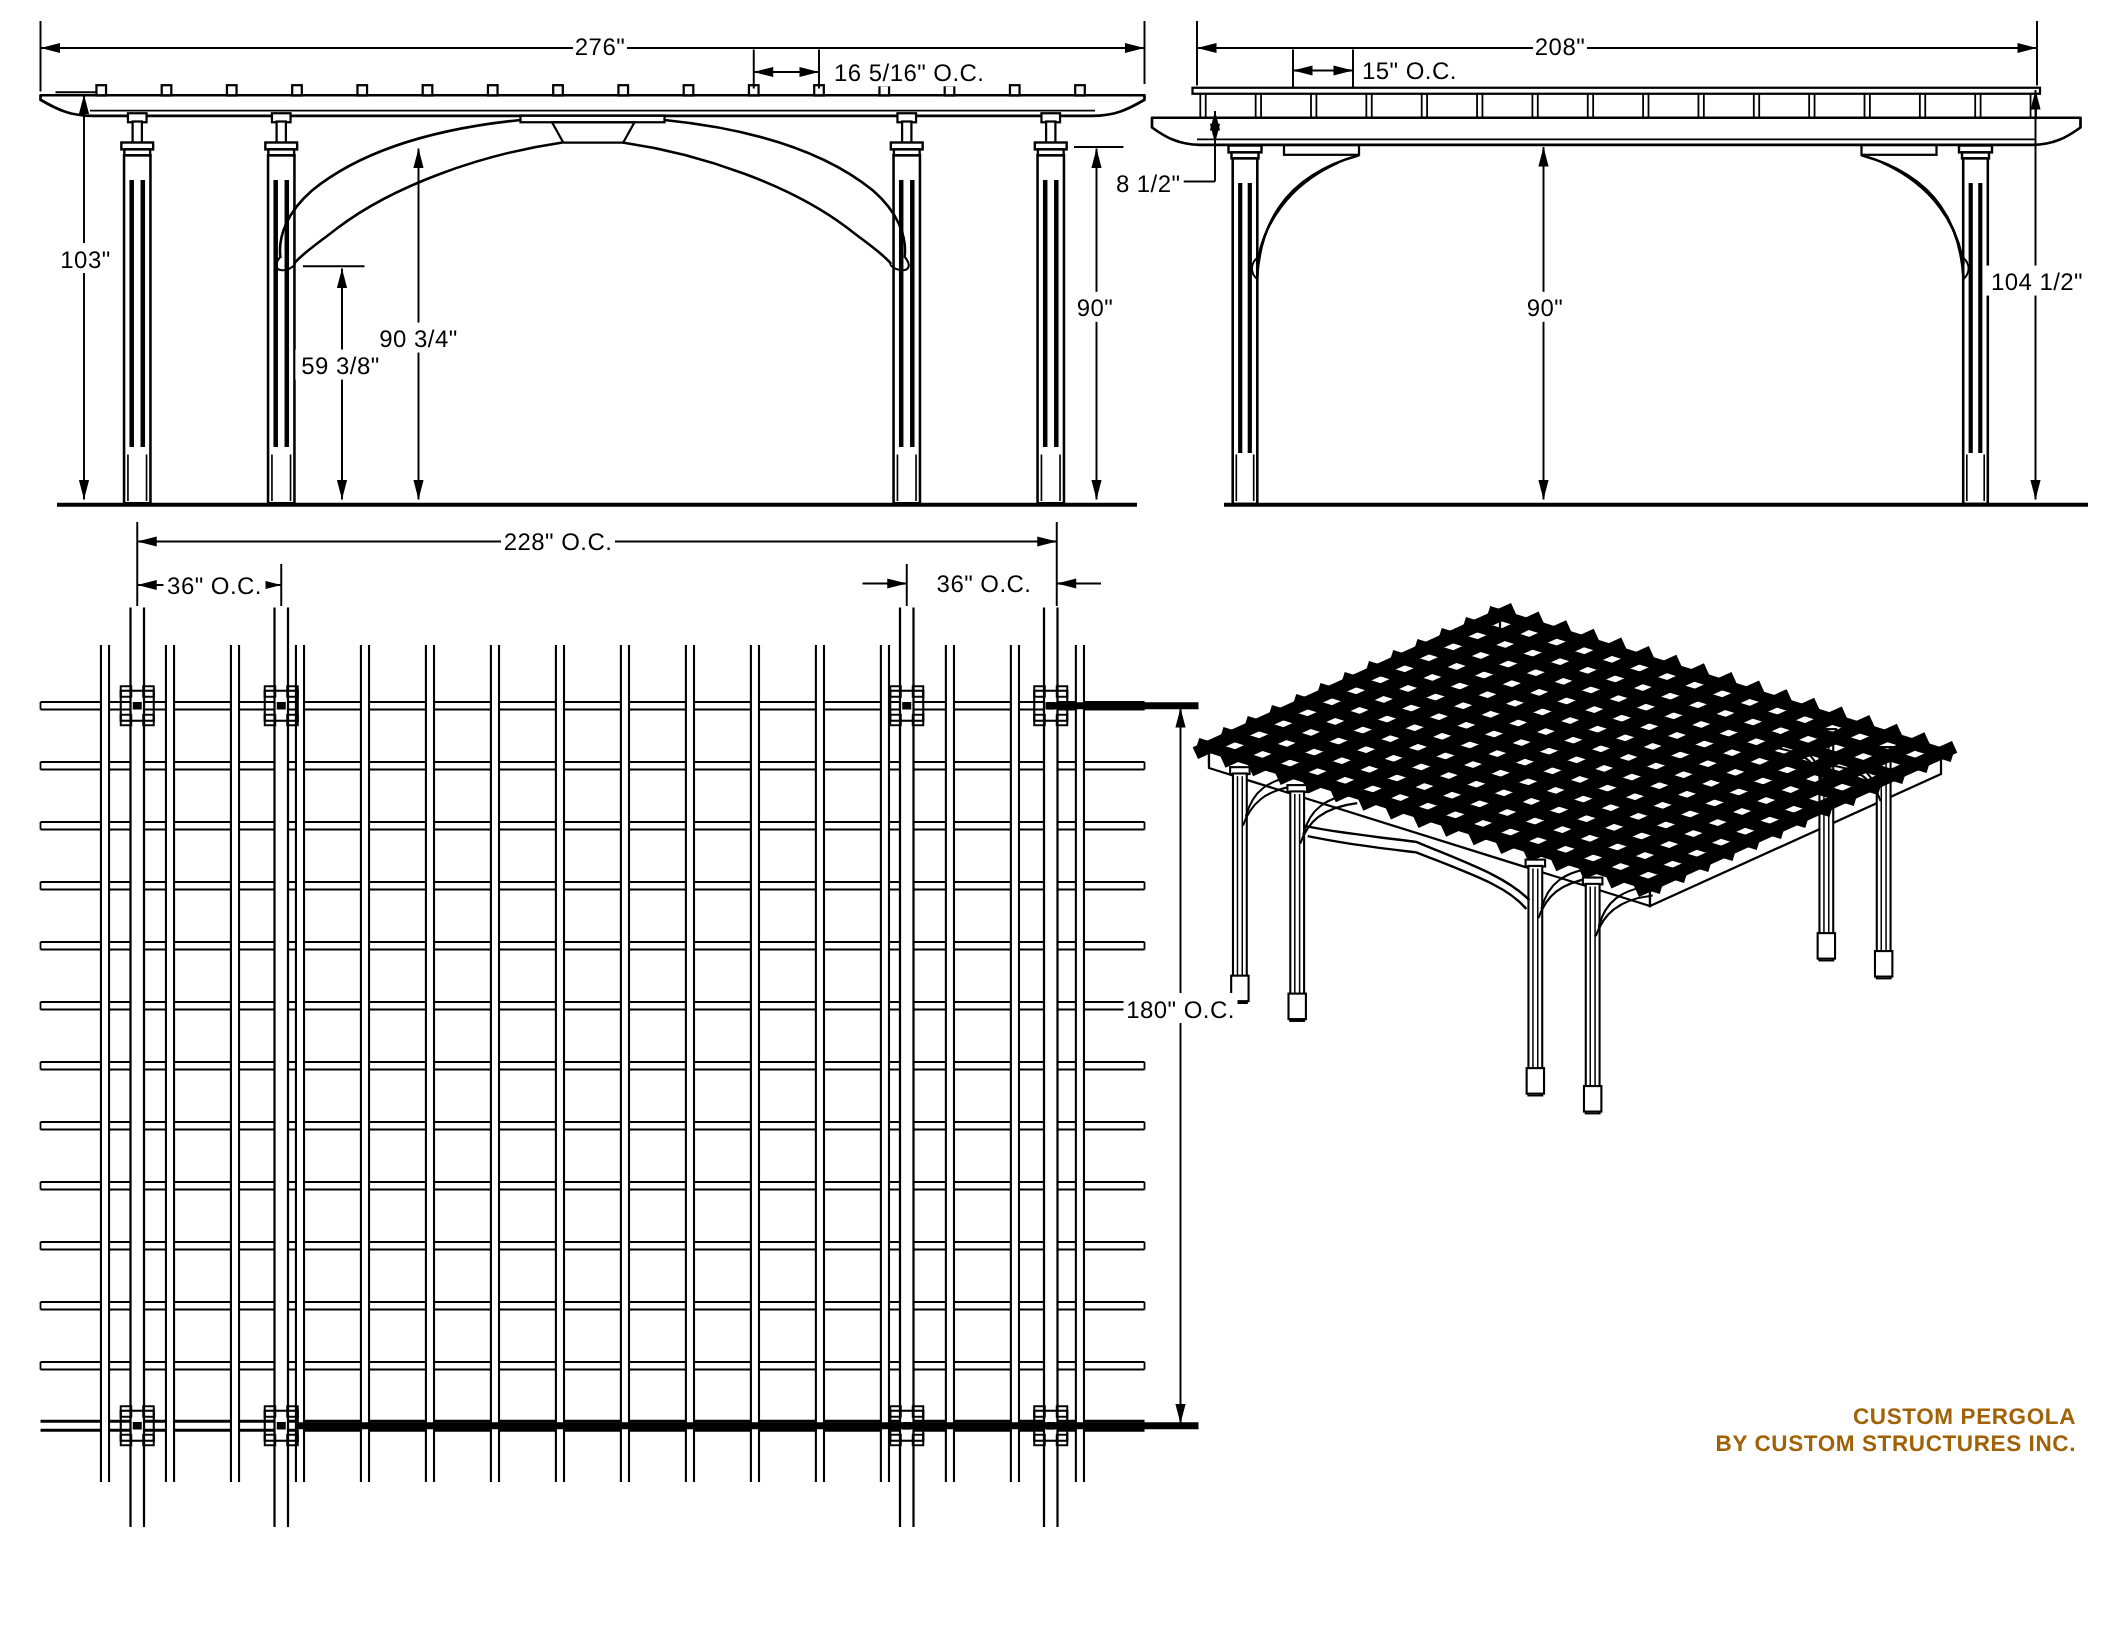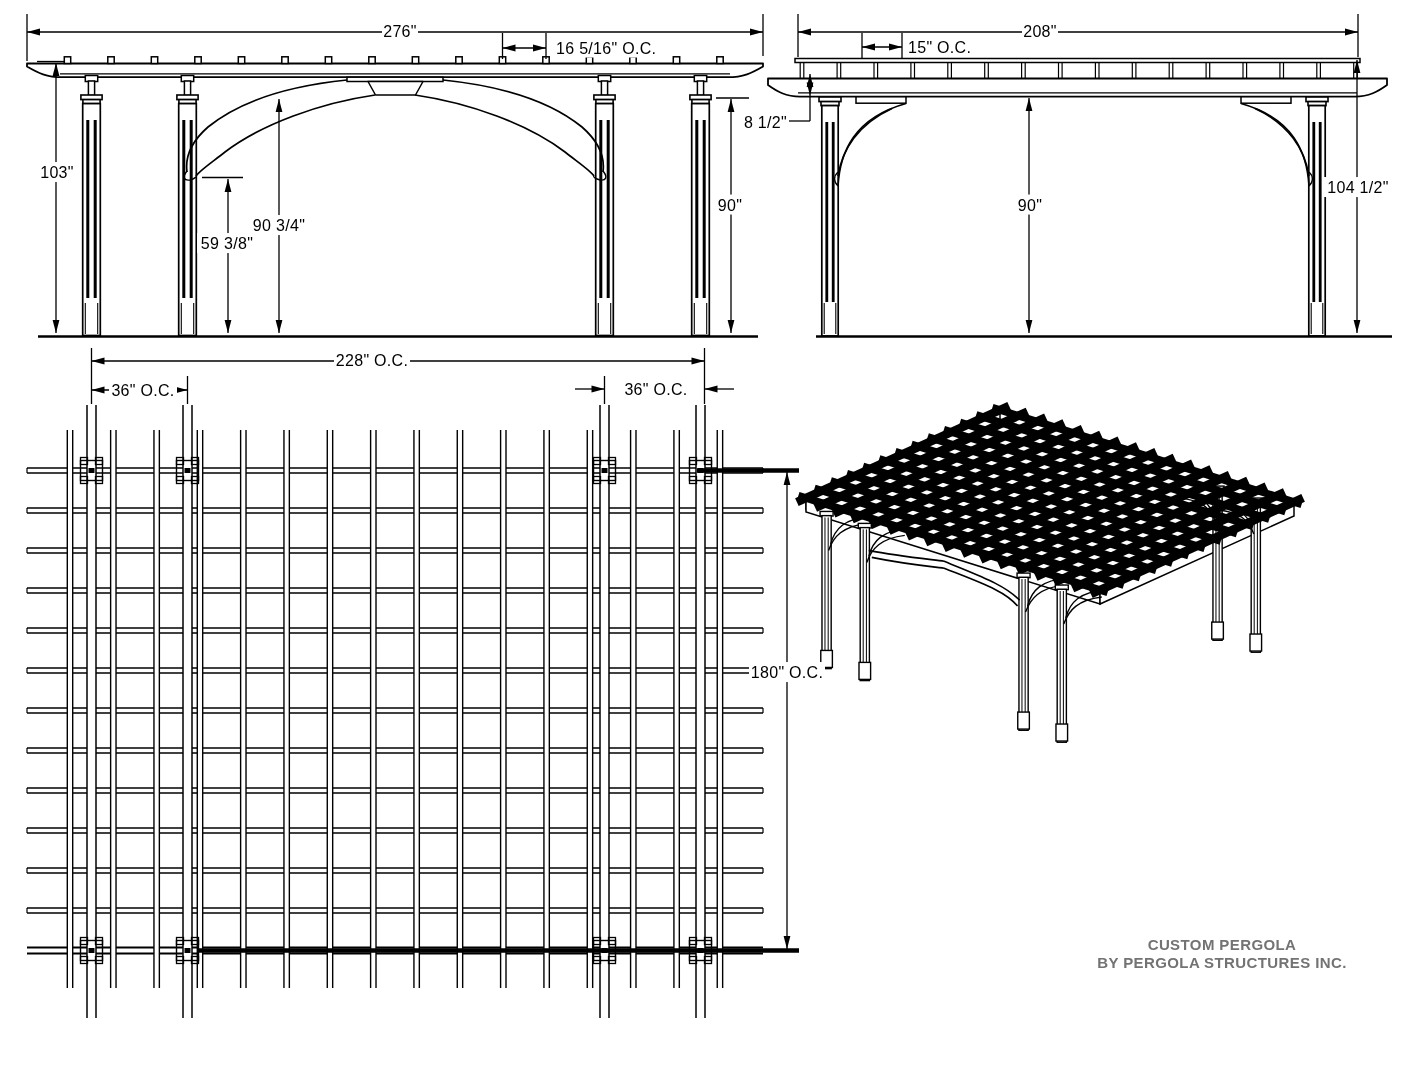--- a/index.html
+++ b/index.html
@@ -1,20 +1,20 @@
 <!DOCTYPE html>
 <html><head>
 <meta charset="utf-8">
 <style>
   html,body{margin:0;padding:0;background:#ffffff;}
   #sheet{position:relative;width:1408px;height:1088px;background:#fff;overflow:hidden;
          font-family:"Liberation Sans", sans-serif;}
   #drawing{position:absolute;left:0;top:0;}
-  #titleblock{position:absolute;left:1060px;top:936px;width:324px;text-align:center;
-              color:#737373;font-size:15px;font-weight:bold;letter-spacing:.4px;line-height:18px;
+  #titleblock{position:absolute;left:1060px;top:936px;width:324px;text-align:right;
+              color:#a16207;font-size:15px;font-weight:bold;letter-spacing:.4px;line-height:18px;
               font-family:"Liberation Sans", sans-serif;}
   svg text{font-family:"Liberation Sans", sans-serif;fill:#000;}
 </style>
 </head>
 <body>
 
 <div id="sheet">
   <svg id="drawing" width="1408" height="1088" viewBox="0 0 1408 1088">
     <g id="g-front">
         <path d="M27,63.5 L763,63.5 L763,66.5 C752,73 743,77.2 728,77.2 L62,77.2 C47,77.2 38,73 27,66.5 Z" stroke="#000000" stroke-width="1.8" fill="#fff" stroke-linejoin="round"></path>
@@ -485,15 +485,15 @@
         <text x="656" y="394.94" font-size="16" text-anchor="middle" letter-spacing="0.3">36" O.C.</text>
         <line x1="787" y1="472" x2="787" y2="949" stroke="#000000" stroke-width="1.3" stroke-linecap="butt"></line>
         <polygon points="787.0,472.0 790.4,485.0 783.6,485.0" fill="#000000"></polygon>
         <polygon points="787.0,949.0 783.6,936.0 790.4,936.0" fill="#000000"></polygon>
         <rect x="749" y="662.04" width="76" height="20" fill="#fff"></rect>
         <text x="787" y="678.44" font-size="16" text-anchor="middle" letter-spacing="0.3">180" O.C.</text>
       </g>
   </svg>
   <div id="titleblock">
     <div>CUSTOM PERGOLA</div>
-    <div>BY PERGOLA STRUCTURES INC.</div>
+    <div>BY CUSTOM STRUCTURES INC.</div>
   </div>
 </div>
 
 </body></html>

